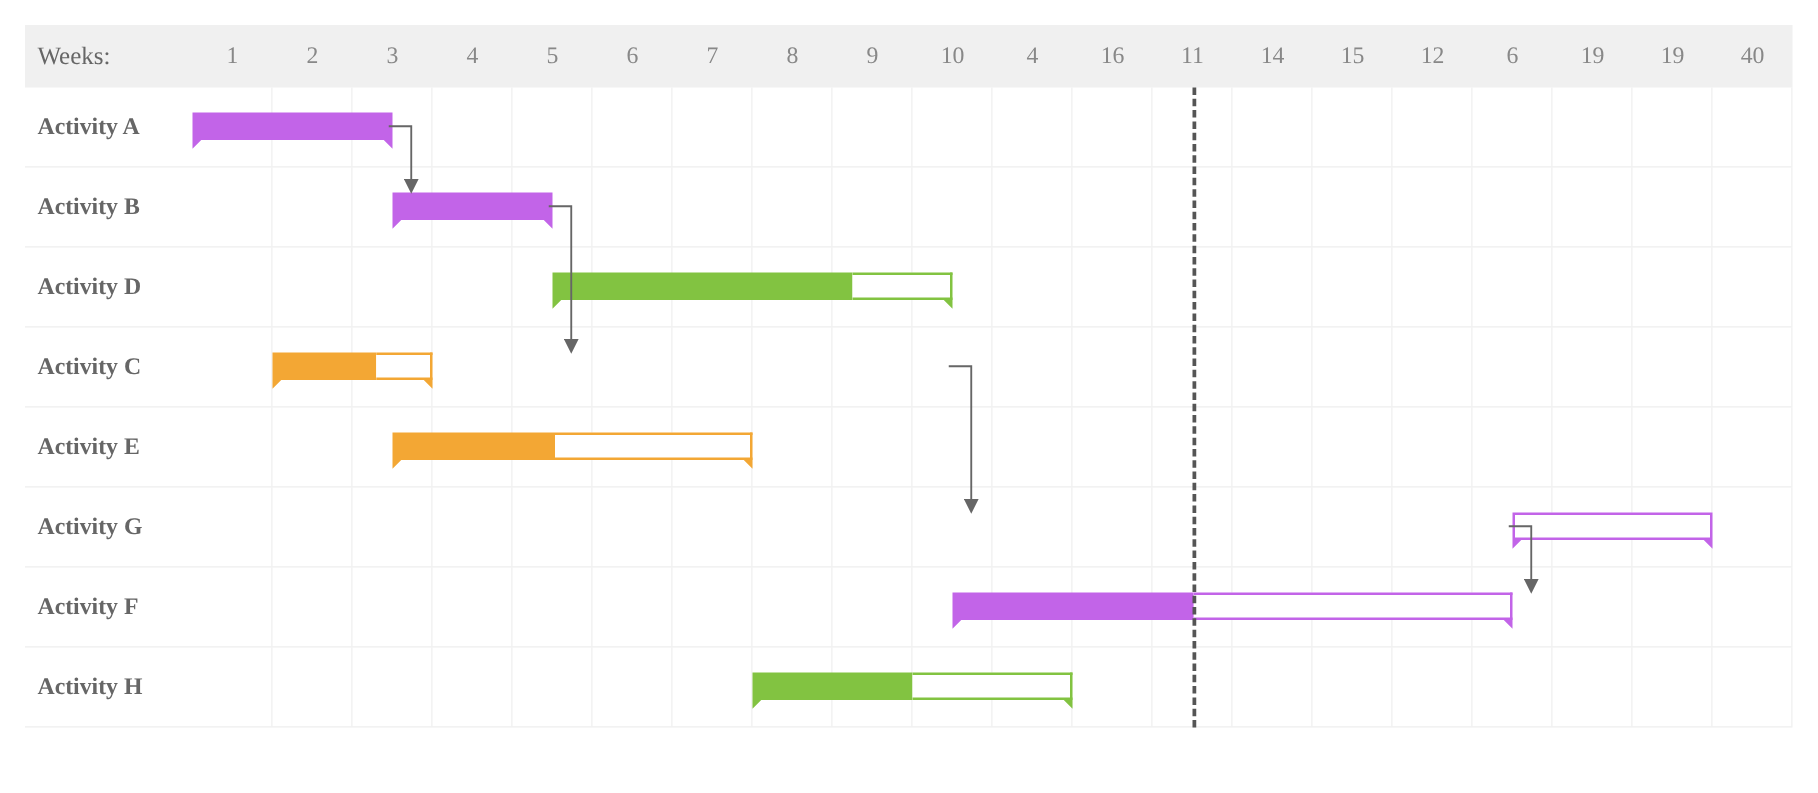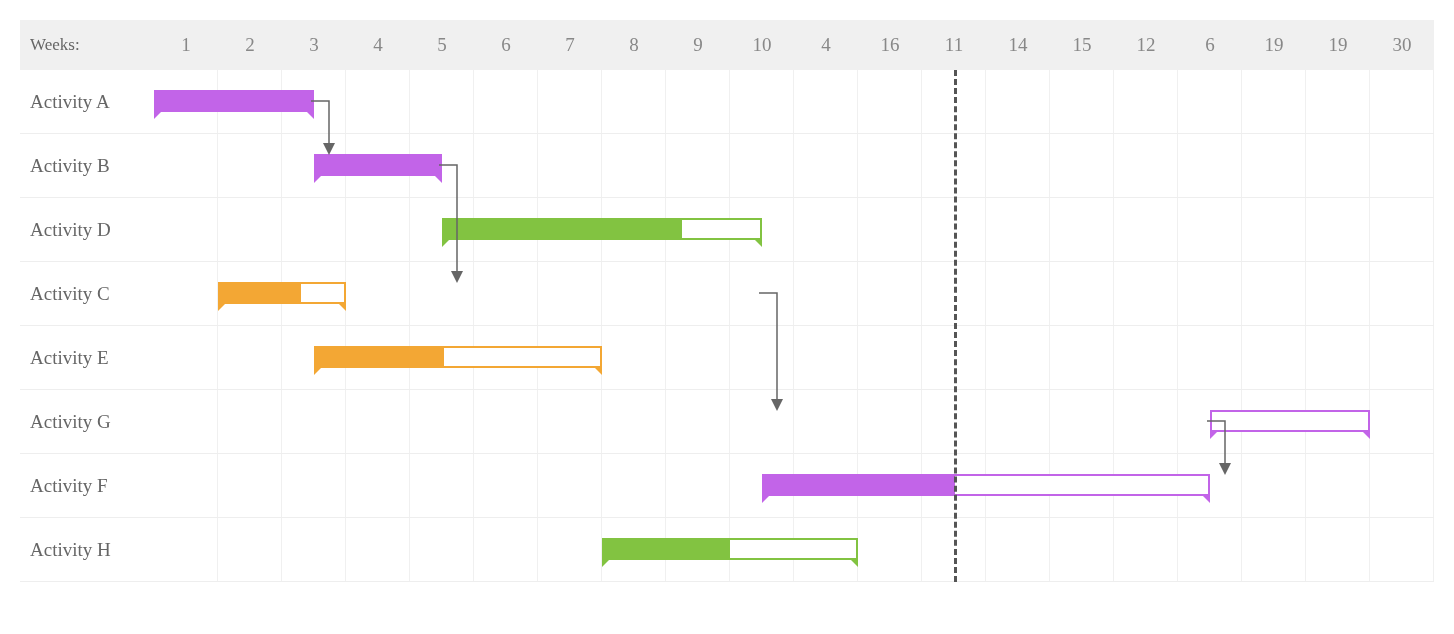--- a/index.html
+++ b/index.html
@@ -17,21 +17,21 @@
   }
   .header-row {
     display: flex;
     background: #f0f0f0;
     height: 50px;
     align-items: center;
   }
   .label-col {
     width: 134px;
     padding-left: 10px;
-    font-size: 17px;
+    font-size: 20px;
     color: #666;
   }
   .week-cols {
     display: flex;
     flex: 1;
   }
   .week-col {
     width: 64px;
     text-align: center;
     font-size: 19px;
@@ -39,20 +39,21 @@
   }
   .rows {
     position: relative;
   }
   .row {
     display: flex;
     height: 64px;
     border-bottom: 1px solid #eee;
     align-items: center;
     position: relative;
+    font-weight: bold;
   }
   .row-label {
     width: 134px;
     padding-left: 10px;
     font-size: 19px;
     color: #666;
   }
   .row-cells {
     display: flex;
     flex: 1;
@@ -149,21 +150,21 @@
         <div class="week-col">10</div>
         <div class="week-col">4</div>
         <div class="week-col">16</div>
         <div class="week-col">11</div>
         <div class="week-col">14</div>
         <div class="week-col">15</div>
         <div class="week-col">12</div>
         <div class="week-col">6</div>
         <div class="week-col">19</div>
         <div class="week-col">19</div>
-        <div class="week-col">30</div>
+        <div class="week-col">40</div>
       </div>
   </div>
   <div class="rows" id="rows">
     <div class="today-line" id="today-line" style="left: 934px;"></div>
     <svg class="arrows" id="arrows" width="1280" height="512">
         <defs>
           <marker id="arrowhead" markerWidth="8" markerHeight="8" refX="6" refY="4" orient="auto">
             <polygon points="0 0, 8 4, 0 8" fill="#666"></polygon>
           </marker>
         </defs>

